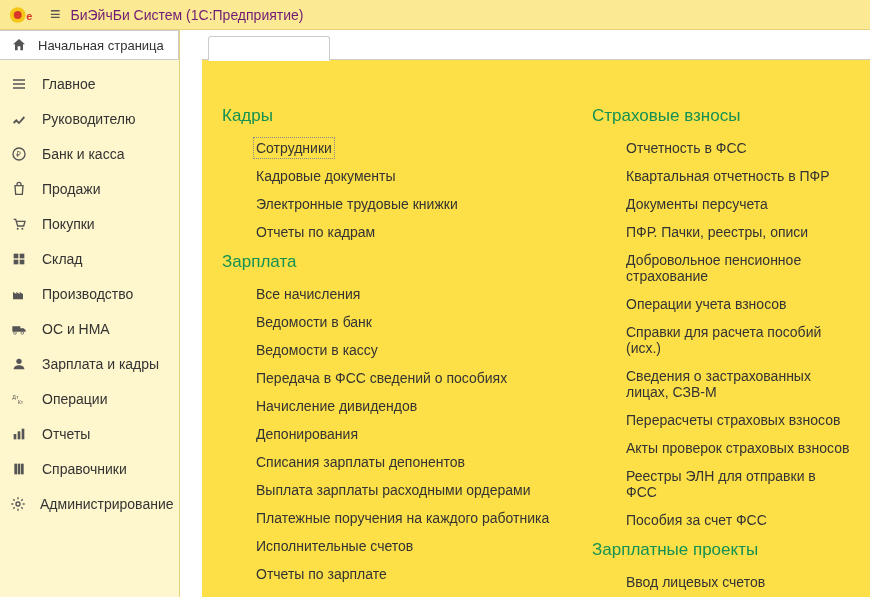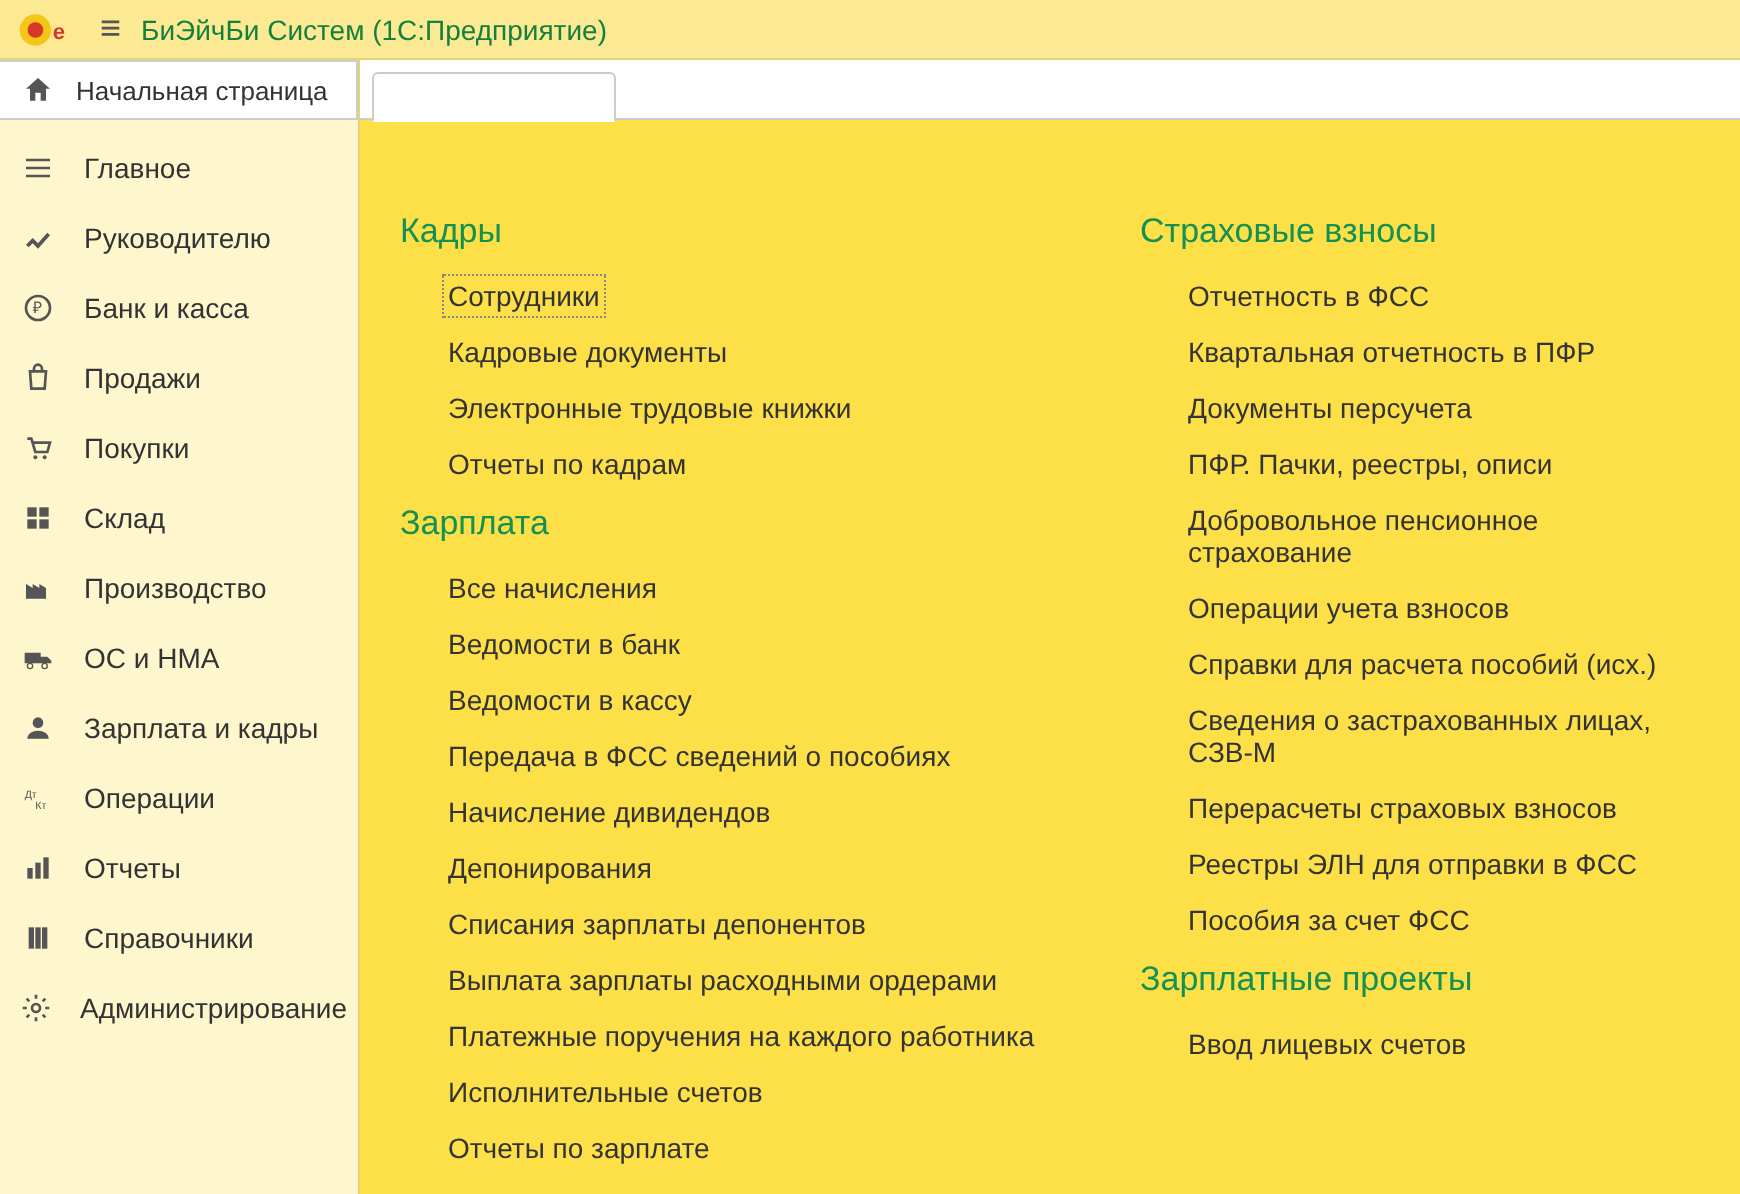--- a/index.html
+++ b/index.html
@@ -29,25 +29,26 @@
 }
 .logo-1c svg { width: 32px; height: 22px; }
 .hamburger {
   margin: 0 10px;
   font-size: 18px;
   color: #555;
   cursor: pointer;
 }
 .titlebar-text {
   font-size: 14px;
-  color: #15803d;
+  color: #701a75;
 }
 .body-row {
   display: flex;
   height: calc(100% - 30px);
+  gap: 22px;
 }
 .sidebar {
   width: 180px;
   background: #fef6cc;
   border-right: 1px solid #e6d27a;
   display: flex;
   flex-direction: column;
 }
 .home-row {
   background: #fff;
@@ -119,21 +120,21 @@
 .section-title {
   color: #149152;
   font-size: 17px;
   margin-bottom: 14px;
   cursor: pointer;
 }
 .section-title.mt { }
 .link-item {
   font-size: 14px;
   color: #333;
-  margin-left: 24px;
+  margin-left: 34px;
   margin-bottom: 12px;
   cursor: pointer;
   display: inline-block;
 }
 .link-item.focused {
   outline: 1px dotted #888;
   outline-offset: 2px;
 }
 .icon-svg { width: 16px; height: 16px; }
 </style>
@@ -318,20 +319,21 @@
         <div id="vznosy-list">
             <div><span class="link-item">Отчетность в ФСС</span></div>
             <div><span class="link-item">Квартальная отчетность в ПФР</span></div>
             <div><span class="link-item">Документы персучета</span></div>
             <div><span class="link-item">ПФР. Пачки, реестры, описи</span></div>
             <div><span class="link-item">Добровольное пенсионное страхование</span></div>
             <div><span class="link-item">Операции учета взносов</span></div>
             <div><span class="link-item">Справки для расчета пособий (исх.)</span></div>
             <div><span class="link-item">Сведения о застрахованных лицах, СЗВ-М</span></div>
             <div><span class="link-item">Перерасчеты страховых взносов</span></div>
+            <div><span class="link-item">Акты проверок страховых взносов</span></div>
             <div><span class="link-item">Реестры ЭЛН для отправки в ФСС</span></div>
             <div><span class="link-item">Пособия за счет ФСС</span></div>
           </div>
         <div class="section-title mt">Зарплатные проекты</div>
         <div id="projects-list">
             <div><span class="link-item">Ввод лицевых счетов</span></div>
           </div>
 
       </div>
     </div>

